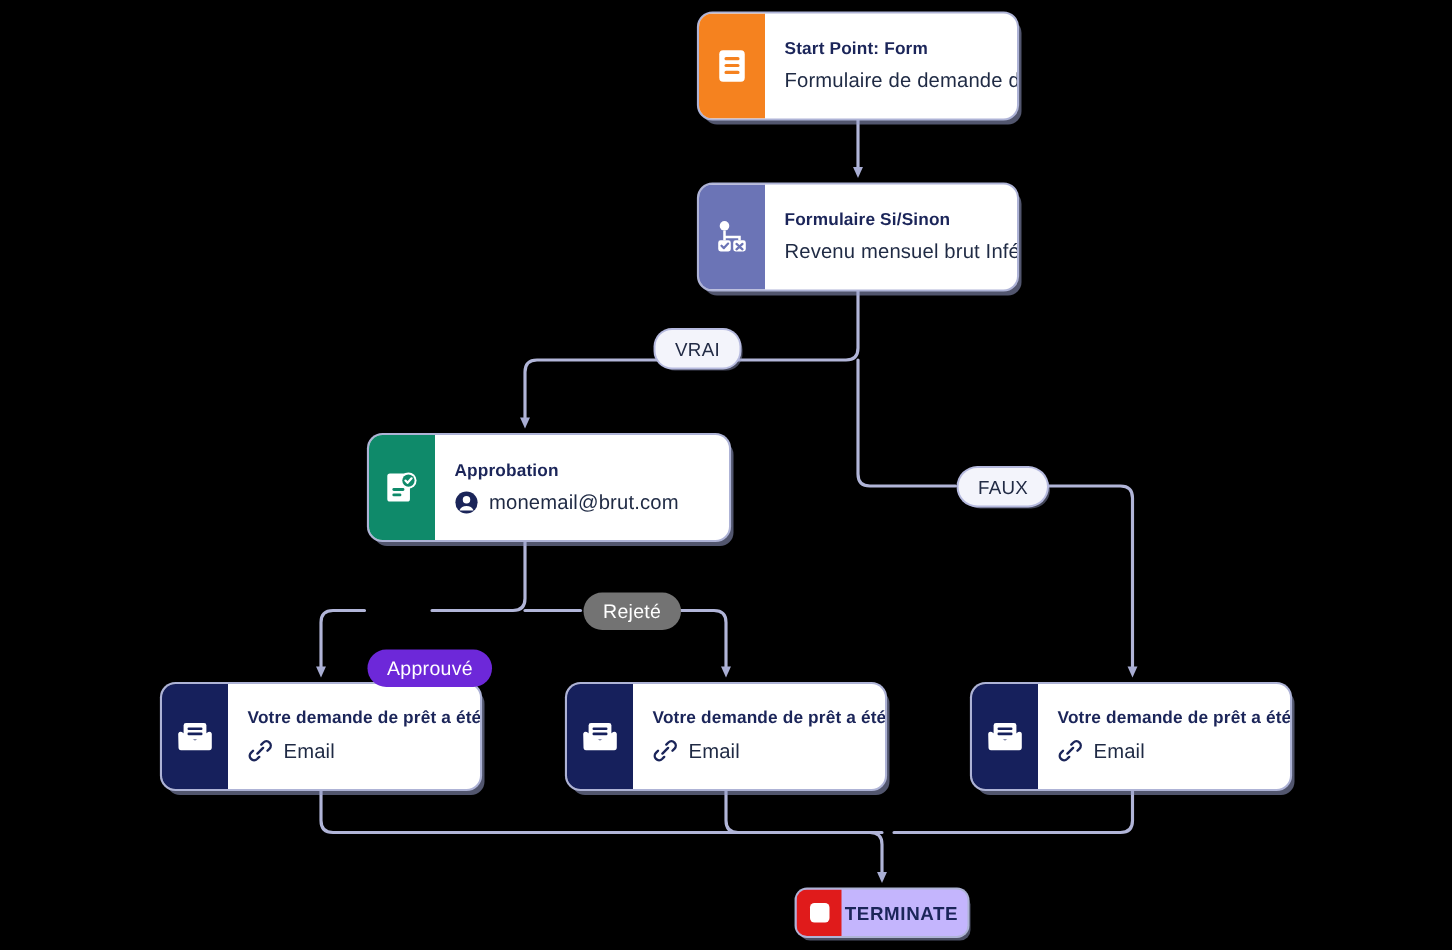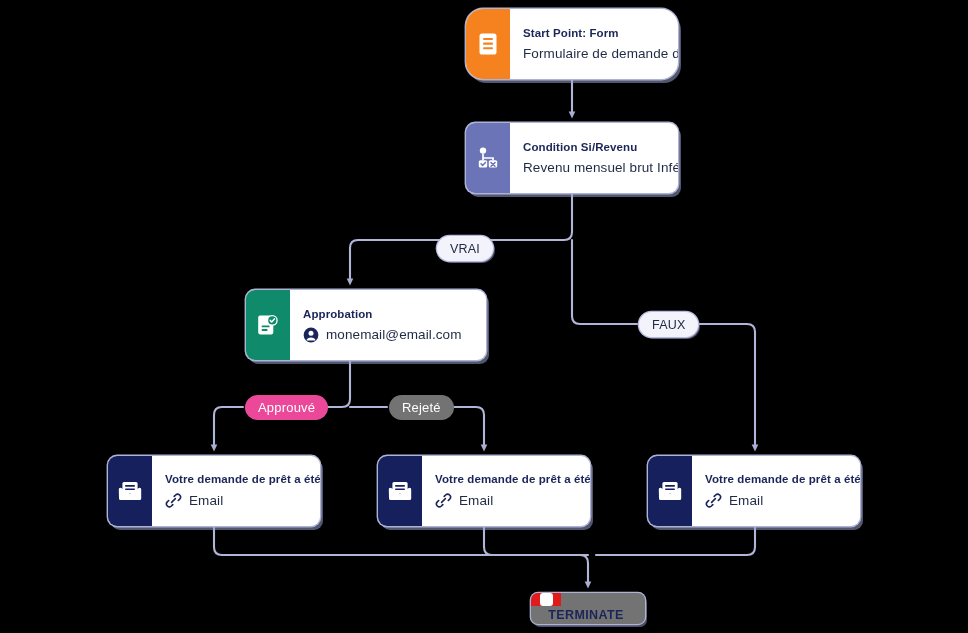--- a/index.html
+++ b/index.html
@@ -60,45 +60,44 @@
     color: #1f2a44;
     white-space: nowrap;
     display: flex;
     align-items: center;
     gap: 7px;
     letter-spacing: 0.1px;
   }
   .node-sub .sub-text { white-space: nowrap; }
 
   
-  .n-start     { left: 466px; top: 9px;   width: 212px; height: 70px; border-radius: 17px; }
+  .n-start     { left: 466px; top: 9px;   width: 212px; height: 70px; }
   .n-condition { left: 466px; top: 123px; width: 212px; height: 70px; }
   .n-approval  { left: 246px; top: 290px; width: 240px; height: 70px; }
   .n-email-1   { left: 108px; top: 456px; width: 212px; height: 70px; }
   .n-email-2   { left: 378px; top: 456px; width: 212px; height: 70px; }
   .n-email-3   { left: 648px; top: 456px; width: 212px; height: 70px; }
 
   .p-orange { background: #f5821f; }
   .p-slate  { background: #6b74b6; }
   .p-green  { background: #0f8a6a; }
   .p-navy   { background: #16205c; }
 
   
   .n-terminate {
     position: absolute;
     left: 531px; top: 593px;
     width: 114px; height: 31px;
     display: flex;
     align-items: stretch;
-    background: #737373;
+    background: #c4b5fd;
     border-radius: 7px;
     overflow: hidden;
     box-shadow: 0 0 0 1.3px #aeb3d6, 2px 3px 0 0 rgba(150,157,200,0.5);
     z-index: 5;
-    flex-direction: column;
   }
   .term-icon {
     width: 30px; min-width: 30px;
     background: #e01b1b;
     display: flex; align-items: center; justify-content: center;
   }
   .term-sq {
     width: 13px; height: 13px;
     background: #ffffff;
     border-radius: 3px;
@@ -122,24 +121,24 @@
     font-size: 12.5px;
     white-space: nowrap;
     z-index: 6;
     letter-spacing: 0.2px;
   }
   .lbl-plain {
     background: #f3f4fb;
     color: #222b45;
     box-shadow: 0 0 0 1.3px #b6bade, 2px 2px 0 0 rgba(150,157,200,0.45);
   }
-  .lbl-green  { background: #ec4899; color: #ffffff; font-size: 13px; }
+  .lbl-green  { background: #6d28d9; color: #ffffff; font-size: 13px; margin-top: 38px; }
   .lbl-red    { background: #737373; color: #ffffff; font-size: 13px; }
 
-  .l-vrai  { left: 437px; top: 236px; }
+  .l-vrai  { left: 437px; top: 220px; border-radius: 11px; }
   .l-faux  { left: 639px; top: 312px; text-align: center; }
   .l-appr  { left: 245px; top: 395px; }
   .l-rej   { left: 389px; top: 395px; }
 
   .icon-svg { display: block; }
 </style>
 </head>
 <body>
 
 <div id="canvas">
@@ -194,21 +193,21 @@
       <svg class="icon-svg" width="24" height="24" viewBox="0 0 24 24">
         <circle cx="7" cy="4.6" r="3.2" fill="#ffffff"></circle>
         <path d="M7,7.8 L7,12 L17,12 L17,14.2 M7,12 L7,14.2" stroke="#ffffff" stroke-width="1.7" fill="none"></path>
         <rect x="2.8" y="14.2" width="8.4" height="7.4" rx="1.6" fill="#ffffff"></rect>
         <rect x="12.8" y="14.2" width="8.4" height="7.4" rx="1.6" fill="#ffffff"></rect>
         <path d="M5,17.8 L6.6,19.4 L9.4,16.4" stroke="#6b74b6" stroke-width="1.5" fill="none" stroke-linecap="round" stroke-linejoin="round"></path>
         <path d="M15,16.6 L19,20.2 M19,16.6 L15,20.2" stroke="#6b74b6" stroke-width="1.5" stroke-linecap="round"></path>
       </svg>
     </div>
     <div class="node-body">
-      <div class="node-title">Condition Si/Revenu</div>
+      <div class="node-title">Formulaire Si/Sinon</div>
       <div class="node-sub">
         <span class="sub-text">Revenu mensuel brut Inférieu</span>
       </div>
     </div>
   </div>
 
   <div class="node n-approval">
     <div class="node-icon p-green">
       <svg class="icon-svg" width="24" height="24" viewBox="0 0 24 24">
         <path d="M4,2.6 h11.5 a1.8,1.8 0 0 1 1.8,1.8 v15.2 a1.8,1.8 0 0 1 -1.8,1.8
@@ -223,21 +222,21 @@
     <div class="node-body">
       <div class="node-title">Approbation</div>
       <div class="node-sub">
         <span>
           <svg class="icon-svg" width="16" height="16" viewBox="0 0 16 16">
             <circle cx="8" cy="8" r="7.4" fill="#1b2559"></circle>
             <circle cx="8" cy="6.2" r="2.5" fill="#ffffff"></circle>
             <path d="M3.3,13.4 a4.9,4.2 0 0 1 9.4,0 z" fill="#ffffff"></path>
           </svg>
         </span>
-        <span class="sub-text">monemail@email.com</span>
+        <span class="sub-text">monemail@brut.com</span>
       </div>
     </div>
   </div>
 
   <div class="node n-email-1">
     <div class="node-icon p-navy">
       <svg class="icon-svg" width="26" height="22" viewBox="0 0 26 22">
         <rect x="5.4" y="2" width="15.2" height="11" rx="1.6" fill="#ffffff"></rect>
         <rect x="8" y="5" width="10" height="1.7" rx="0.8" fill="#16205c"></rect>
         <rect x="8" y="8.4" width="10" height="1.7" rx="0.8" fill="#16205c"></rect>

